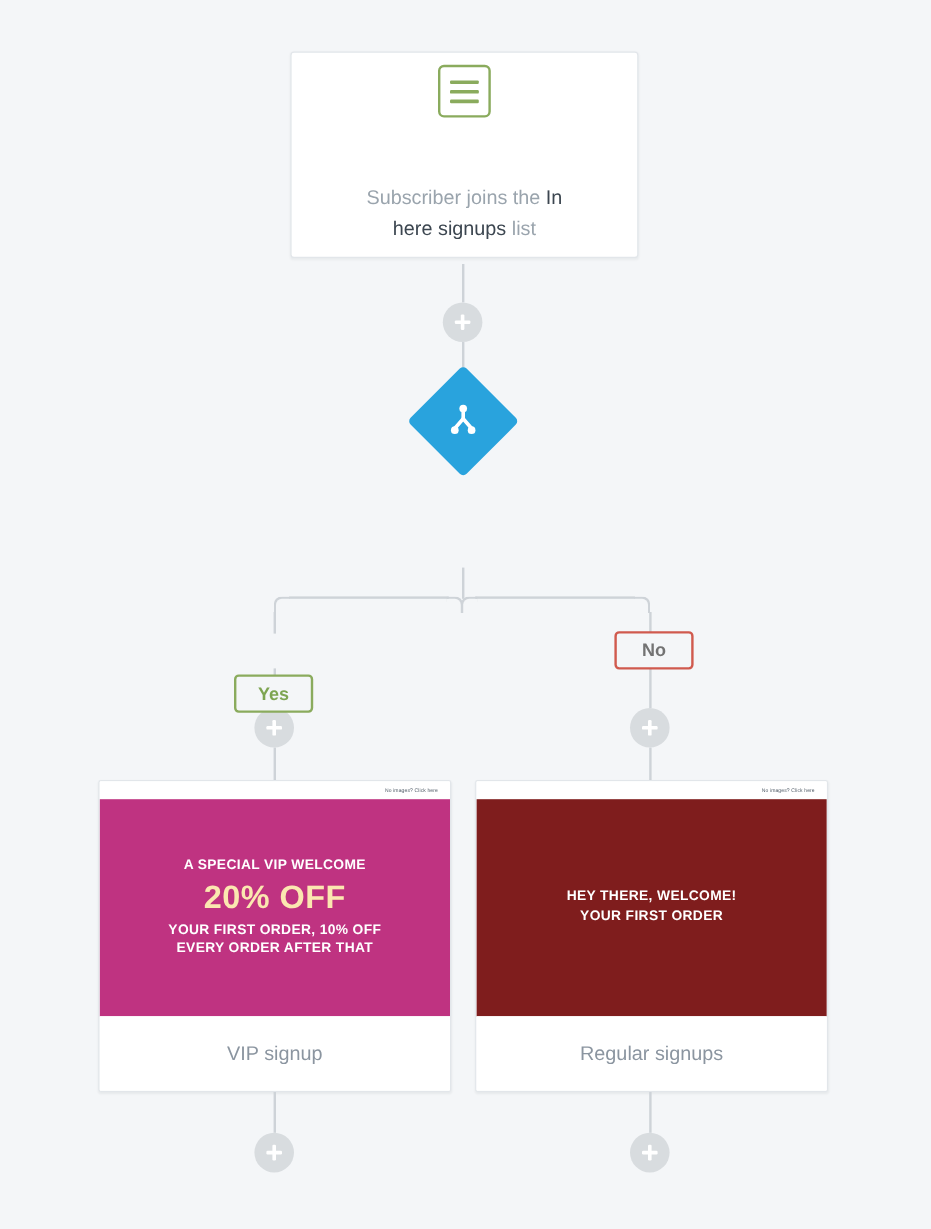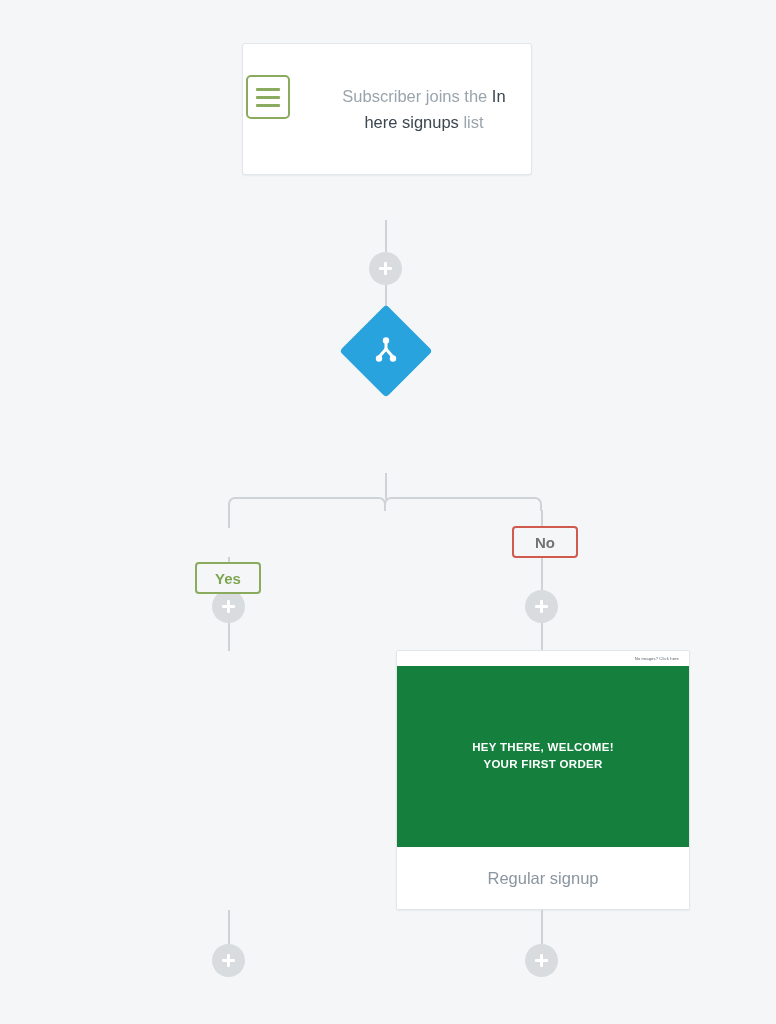--- a/index.html
+++ b/index.html
@@ -46,23 +46,23 @@
     border: 1px solid #e2e6ea;
     border-radius: 3px;
     box-shadow: 0 1px 2px rgba(20,30,40,0.05);
   }
 
   
   #trigger-card {
     left: 242px;
     top: 43px;
     width: 290px;
-    height: 132px;
-    display: flex;
-    flex-direction: row;
+    height: 172px;
+    display: flex;
+    flex-direction: column;
     align-items: center;
     justify-content: center;
     gap: 30px;
   }
   .list-icon {
     width: 44px;
     height: 44px;
     border: 2px solid #8aab5d;
     border-radius: 5px;
     display: flex;
@@ -198,21 +198,21 @@
   .email-body {
     flex: 1 1 auto;
     display: flex;
     flex-direction: column;
     align-items: center;
     justify-content: center;
     text-align: center;
     padding: 0 14px;
   }
   #email-card-vip .email-body     { background: #bf3381; }
-  #email-card-regular .email-body { background: #15803d; }
+  #email-card-regular .email-body { background: #7f1d1d; }
 
   .promo-kicker {
     font-size: 11.5px;
     font-weight: bold;
     color: #ffffff;
     letter-spacing: 0.3px;
     margin-bottom: 4px;
   }
   .promo-headline {
     font-size: 27px;
@@ -296,30 +296,42 @@
   </div>
 
   <div class="vline" style="left:228px; top:557px; height:33px;"></div>
   <div class="plus" id="add-yes-branch" style="left:212px; top:590px;"></div>
   <div class="vline" style="left:228px; top:623px; height:28px;"></div>
 
   <div class="vline" style="left:541px; top:557px; height:33px;"></div>
   <div class="plus" id="add-no-branch" style="left:525px; top:590px;"></div>
   <div class="vline" style="left:541px; top:623px; height:28px;"></div>
 
+  <div class="email-card" id="email-card-vip">
+    <div class="email-topbar">
+      <span>No images? Click here</span>
+    </div>
+    <div class="email-body">
+      <div class="promo-kicker">A SPECIAL VIP WELCOME</div>
+      <div class="promo-headline">20% OFF</div>
+      <div class="promo-sub">YOUR FIRST ORDER, 10% OFF</div>
+      <div class="promo-sub">EVERY ORDER AFTER THAT</div>
+    </div>
+    <div class="email-footer">VIP signup</div>
+  </div>
 
   <div class="email-card" id="email-card-regular">
     <div class="email-topbar">
       <span>No images? Click here</span>
     </div>
     <div class="email-body">
       <div class="promo-kicker">HEY THERE, WELCOME!</div>
       <div class="promo-sub">YOUR FIRST ORDER</div>
     </div>
-    <div class="email-footer">Regular signup</div>
+    <div class="email-footer">Regular signups</div>
   </div>
 
   <div class="vline" style="left:228px; top:910px; height:34px;"></div>
   <div class="plus" id="add-after-vip" style="left:212px; top:944px;"></div>
 
   <div class="vline" style="left:541px; top:910px; height:34px;"></div>
   <div class="plus" id="add-after-regular" style="left:525px; top:944px;"></div>
 
 </div>
 

